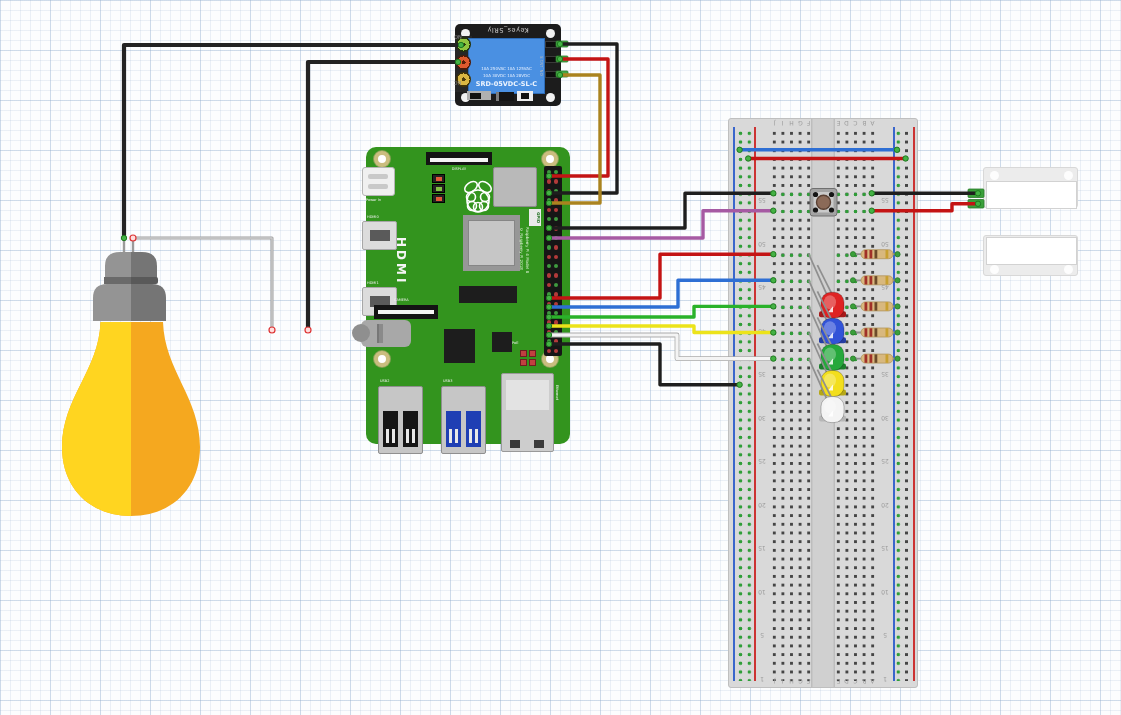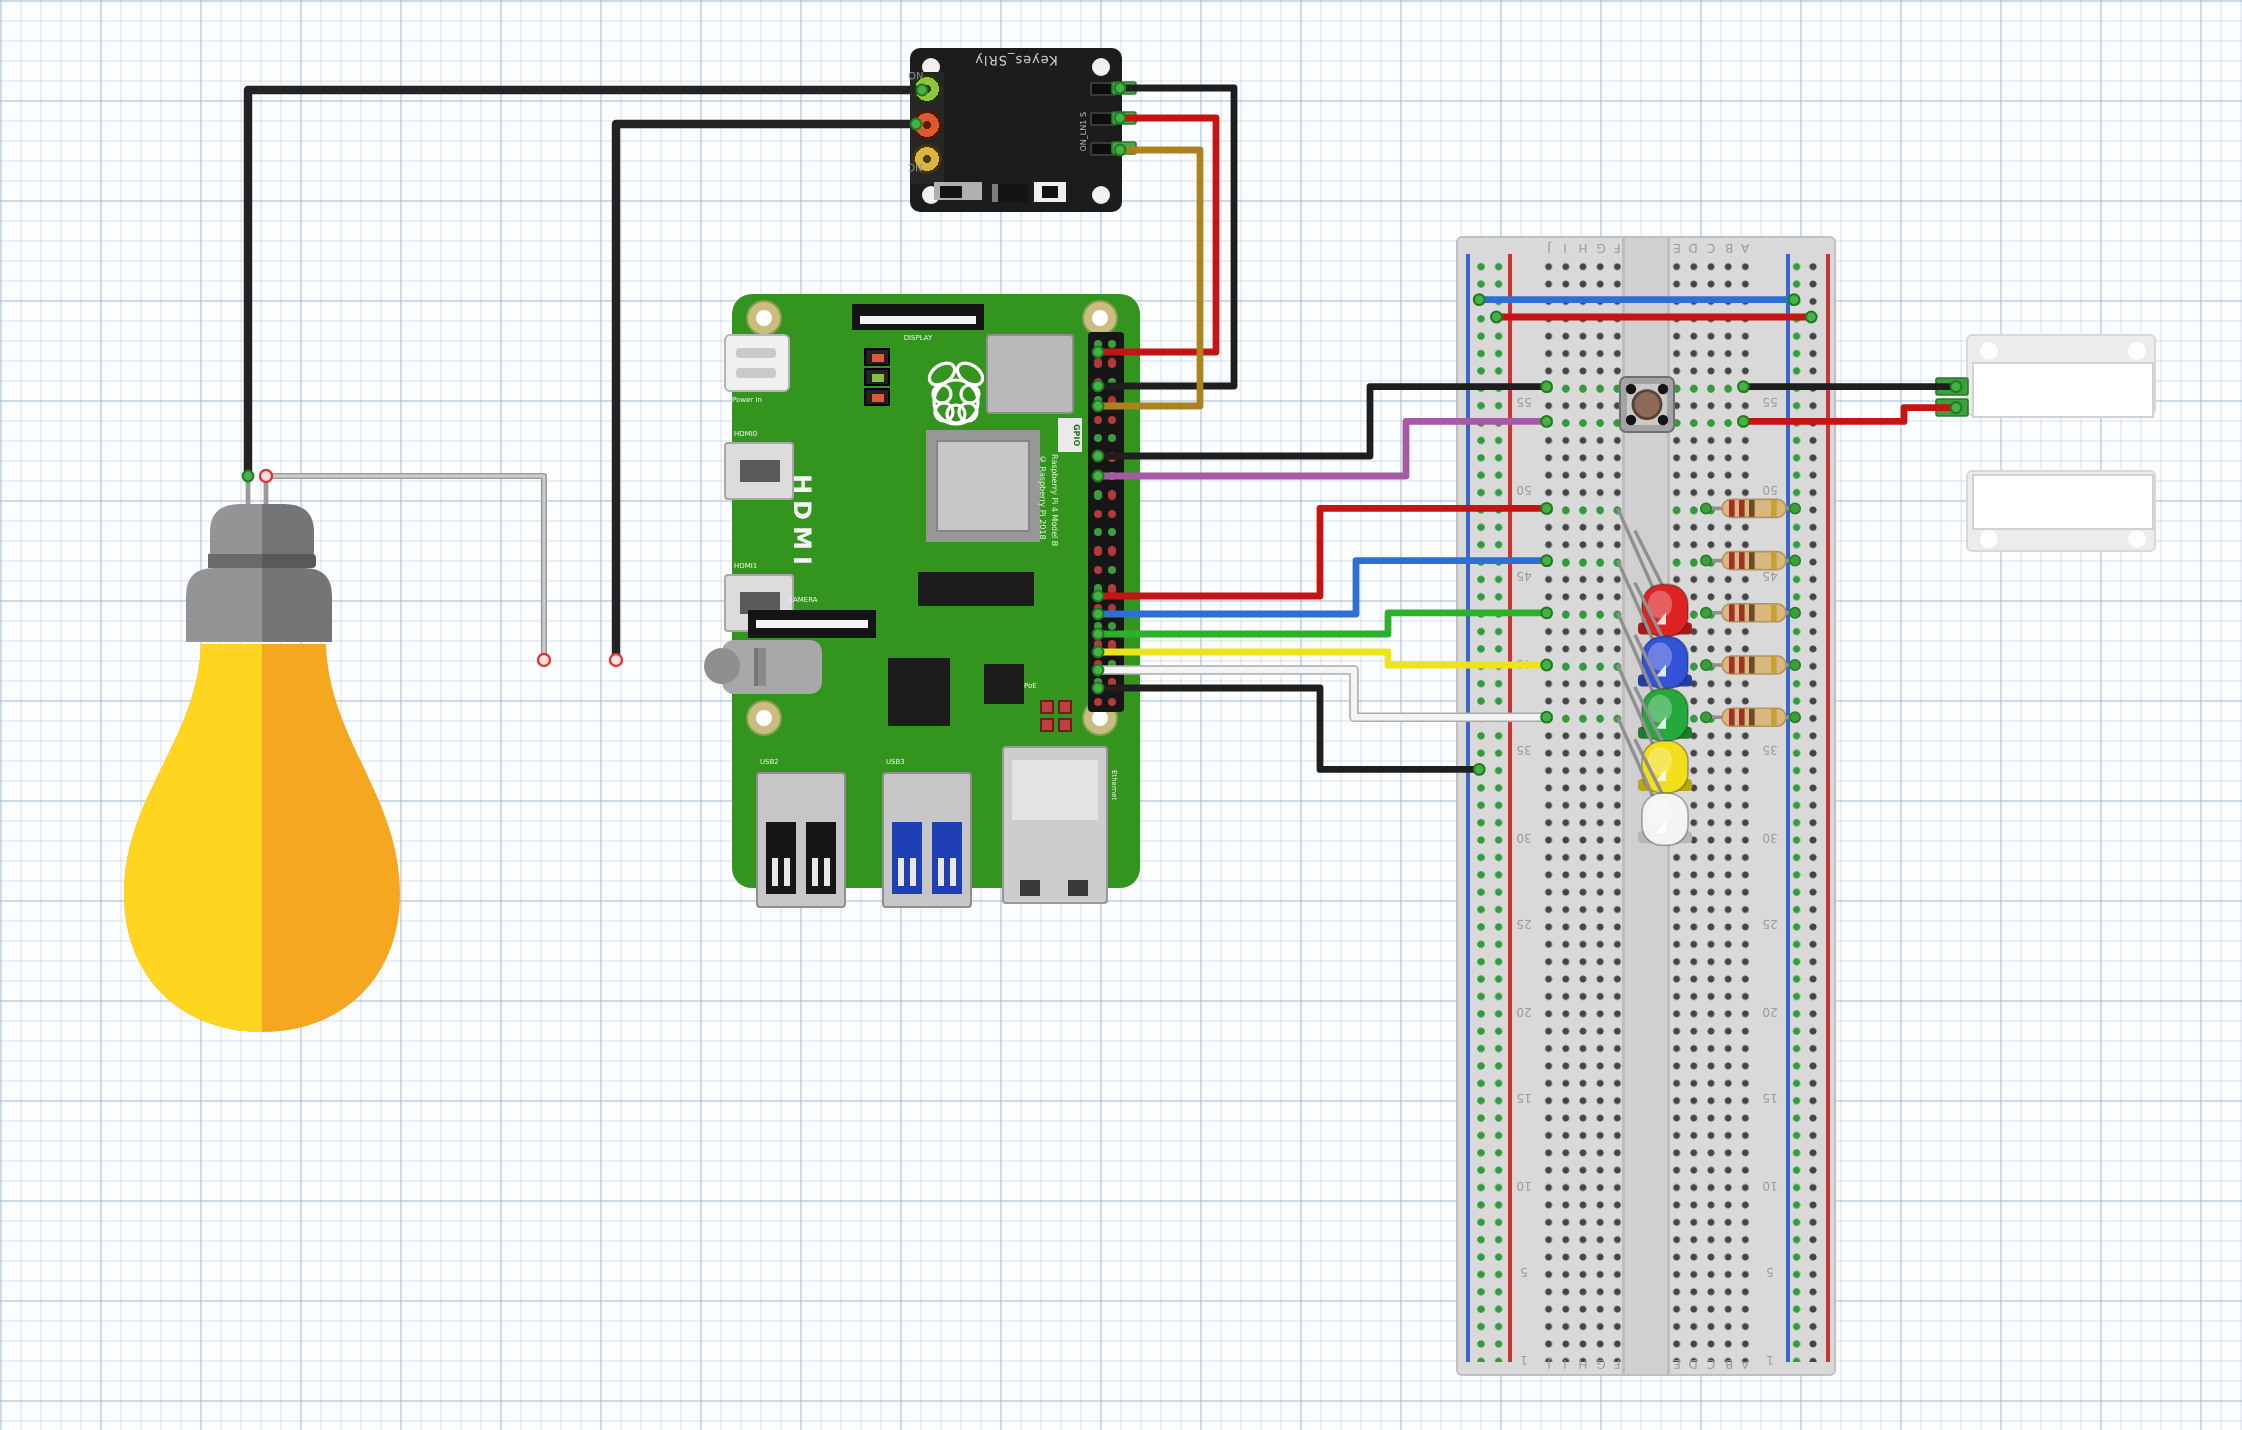--- a/index.html
+++ b/index.html
@@ -83,20 +83,25 @@
 
 <div id="canvas">
 
   <div class="a relay">
     <div class="a relay-hole" style="left:6px;top:5px"></div>
     <div class="a relay-hole" style="left:91px;top:5px"></div>
     <div class="a relay-hole" style="left:6px;top:69px"></div>
     <div class="a relay-hole" style="left:91px;top:69px"></div>
     <div class="a relay-brand">Keyes_SRly</div>
     <div class="a relay-termstrip"></div>
+    <div class="a relay-blue">
+      <div class="a relay-rating" style="top:27px">10A 250VAC  10A 125VAC</div>
+      <div class="a relay-rating" style="top:34px">10A 30VDC  10A 28VDC</div>
+      <div class="a relay-model">SRD-05VDC-SL-C</div>
+    </div>
     <div class="a relay-term" style="left:1px;top:13px;background:radial-gradient(circle,#2b3a10 0 2px,#8fc43e 2px 6px,#24320c 6px)"></div>
     <div class="a relay-term" style="left:1px;top:30.5px;background:radial-gradient(circle,#5a1d08 0 2px,#de5a2e 2px 6px,#4d1a08 6px)"></div>
     <div class="a relay-term" style="left:1px;top:48px;background:radial-gradient(circle,#4d3d0d 0 2px,#d9b642 2px 6px,#423408 6px)"></div>
     <div class="a relay-tlabel" style="left:-1px;top:10px">NO</div>
     <div class="a relay-tlabel" style="left:-1px;top:56px">NC</div>
     <div class="a relay-pin" style="top:17px"></div>
     <div class="a relay-pin" style="top:32px"></div>
     <div class="a relay-pin" style="top:47px"></div>
     <div class="a relay-side-label">ON_LN1 S</div>
     <div class="a relay-comp1">

